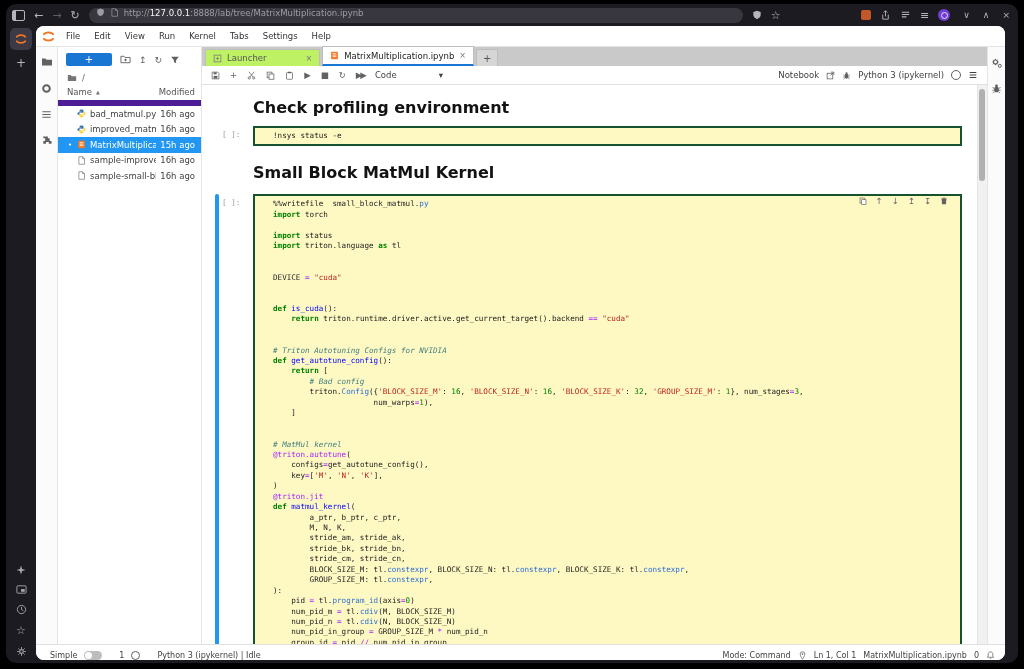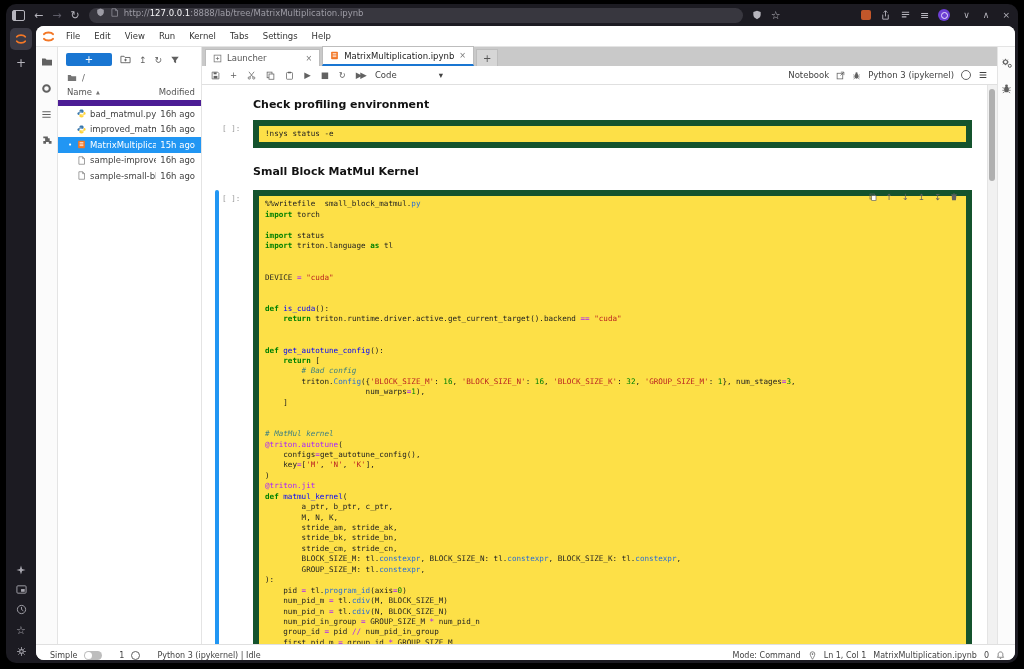--- a/index.html
+++ b/index.html
@@ -22,21 +22,21 @@
   .avatar::after{content:"";width:5px;height:5px;border-radius:50%;border:1.4px solid #e7defc;}
   .winctl{font-size:9px;color:#b6b5bd;margin-left:4px;}
   svg.ic{display:block;}
   
   .mainrow{flex:1;display:flex;min-height:0;}
   .tabstrip{width:30px;display:flex;flex-direction:column;align-items:center;padding:2px 0 6px 0;gap:6px;color:#b6b5bd;flex:0 0 auto;}
   .vt-active{width:22px;height:22px;border-radius:5px;background:#3b3a45;display:flex;align-items:center;justify-content:center;}
   .vt-plus{font-size:12px;color:#b6b5bd;}
   .strip-bottom{margin-top:auto;display:flex;flex-direction:column;align-items:center;gap:9px;color:#a7a6ae;font-size:11px;}
   
-  .jlab{flex:1;background:#fff;display:flex;flex-direction:column;border-radius:8px;margin:0 3px 3px 0;overflow:hidden;min-width:0;}
+  .jlab{flex:1;background:#fff;display:flex;flex-direction:column;border-radius:8px;margin:0 13px 3px 0;overflow:hidden;min-width:0;}
   .menubar{height:20px;display:flex;align-items:center;background:#fff;border-bottom:1px solid #e4e4e4;
            font-size:8.5px;color:#333;padding-left:5px;flex:0 0 auto;}
   .menu-item{padding:0 7px;cursor:default;}
   .jl-main{flex:1;display:flex;min-height:0;}
   .activitybar{width:21px;background:#fbfbfb;border-right:1px solid #e4e4e4;display:flex;flex-direction:column;
                align-items:center;padding-top:9px;gap:15px;color:#616161;flex:0 0 auto;}
   
   .filebrowser{width:143px;border-right:1px solid #e4e4e4;display:flex;flex-direction:column;font-size:8.5px;color:#424242;background:#fff;flex:0 0 auto;}
   .fb-toolbar{height:19px;display:flex;align-items:center;padding:3px 6px 1px 8px;gap:8px;color:#616161;}
   .newlauncher{width:46px;height:13px;background:#1976d2;border-radius:2px;color:#fff;display:flex;align-items:center;
@@ -47,44 +47,44 @@
   .sort-arrow{font-size:5px;color:#757575;}
   .fb-rows{flex:1;}
   .fb-row{height:15.5px;display:flex;align-items:center;gap:4px;padding:0 6px 0 9px;white-space:nowrap;}
   .fb-row.selected{background:#2196f3;color:#fff;}
   .fb-dot{width:6px;font-size:7px;text-align:center;}
   .fb-name{flex:1;overflow:hidden;}
   .fb-mod{text-align:right;}
   
   .dock{flex:1;display:flex;flex-direction:column;min-width:0;background:#fff;}
   .tabbar{height:19px;background:#c9c9c9;display:flex;align-items:flex-end;padding-left:3px;gap:2px;flex:0 0 auto;}
-  .tab{height:16px;display:flex;align-items:center;gap:5px;padding:0 7px;font-size:8.5px;background:#ffffff;
+  .tab{height:16px;display:flex;align-items:center;gap:5px;padding:0 7px;font-size:8.5px;background:#bef264;
        color:#555;border:1px solid #bdbdbd;border-bottom:none;}
   .tab.active{background:#fff;color:#222;border-bottom:2px solid #1976d2;height:17px;}
   .tab .close{color:#757575;font-size:8px;}
   .tab-plus{height:16px;display:flex;align-items:center;padding:0 6px;font-size:10px;color:#555;background:#d6d6d6;border:1px solid #bdbdbd;border-bottom:none;}
   .nbtoolbar{height:18px;border-bottom:1px solid #e0e0e0;display:flex;align-items:center;gap:10px;padding:0 9px;
              font-size:8.5px;color:#555;background:#fff;flex:0 0 auto;}
   .nbtoolbar .right{margin-left:auto;display:flex;align-items:center;gap:7px;color:#424242;}
   .tool-ic{font-size:8.5px;color:#616161;line-height:1;}
   .celltype{display:flex;align-items:center;gap:42px;color:#424242;}
   .kstatus{width:8px;height:8px;border:1px solid #616161;border-radius:50%;}
   
   .nbcontent{flex:1;position:relative;overflow:hidden;background:#fff;font-size:0;}
   .vscroll{position:absolute;right:0;top:0;bottom:0;width:9px;background:#f1f1f1;border-left:1px solid #e4e4e4;}
   .vthumb{position:absolute;left:1px;top:4px;width:6px;height:92px;background:#b0b0b0;border-radius:3px;}
   .cells{position:absolute;left:0;top:0;right:9px;bottom:0;padding-top:5px;}
   .cell{display:flex;position:relative;}
   .collapser{width:4px;border-radius:2px;margin-left:13px;flex:0 0 auto;}
   .cell.active .collapser{background:#2196f3;}
   .prompt{width:31px;flex:0 0 auto;font-family:"DejaVu Sans Mono","Liberation Mono",monospace;
           font-size:7.6px;color:#9a9a9a;padding-top:4px;padding-left:3px;}
-  .editor{flex:1;margin-right:16px;background:#fde047;border:6px solid #14532d;padding:3px 6px;min-width:0;}
+  .editor{flex:1;margin-right:16px;background:#fef9c3;border:2px solid #14532d;padding:3px 18px;min-width:0;}
   .md-body{flex:1;margin-right:16px;}
-  .md-h2{font-size:11px;font-weight:bold;color:#121212;margin:3px 0 3px 0;}
+  .md-h2{font-size:16px;font-weight:bold;color:#121212;margin:3px 0 3px 0;}
   .cell.mdcell{margin-top:5px;}
   .cell.codecell1{margin-top:6px;}
   .cell.mdcell2{margin-top:14px;}
   .cell.codecell2{margin-top:9px;}
   .cl{height:10.45px;line-height:10.45px;white-space:pre;font-family:"DejaVu Sans Mono","Liberation Mono",monospace;font-size:7.6px;}
   .tk-k{color:#008000;font-weight:bold}.tk-s{color:#BA2121}.tk-c{color:#408080;font-style:italic}
   .tk-n{color:#008000}.tk-d{color:#AA22FF}.tk-f{color:#0000FF}.tk-p{color:#2b6fd4}.tk-o{color:#AA22FF}.tk-t{color:#212121}
   .celltb{position:absolute;top:2px;right:30px;display:flex;align-items:center;gap:9px;color:#616161;font-size:8.5px;}
   
   .rightstrip{width:17px;border-left:1px solid #e4e4e4;background:#fbfbfb;display:flex;flex-direction:column;
@@ -486,20 +486,21 @@
                     <div class="cl"><span class="tk-k">import</span><span class="tk-t"> triton.language </span><span class="tk-k">as</span><span class="tk-t"> tl</span></div>
                     <div class="cl">&nbsp;</div>
                     <div class="cl">&nbsp;</div>
                     <div class="cl"><span class="tk-t">DEVICE </span><span class="tk-o">=</span><span class="tk-t"> </span><span class="tk-s">"cuda"</span></div>
                     <div class="cl">&nbsp;</div>
                     <div class="cl">&nbsp;</div>
                     <div class="cl"><span class="tk-k">def</span><span class="tk-t"> </span><span class="tk-f">is_cuda</span><span class="tk-t">():</span></div>
                     <div class="cl"><span class="tk-t">    </span><span class="tk-k">return</span><span class="tk-t"> triton.runtime.driver.active.get_current_target().backend </span><span class="tk-o">==</span><span class="tk-t"> </span><span class="tk-s">"cuda"</span></div>
                     <div class="cl">&nbsp;</div>
                     <div class="cl">&nbsp;</div>
+                    <div class="cl"><span class="tk-c"># Triton Autotuning Configs for NVIDIA</span></div>
                     <div class="cl"><span class="tk-k">def</span><span class="tk-t"> </span><span class="tk-f">get_autotune_config</span><span class="tk-t">():</span></div>
                     <div class="cl"><span class="tk-t">    </span><span class="tk-k">return</span><span class="tk-t"> [</span></div>
                     <div class="cl"><span class="tk-t">        </span><span class="tk-c"># Bad config</span></div>
                     <div class="cl"><span class="tk-t">        triton.</span><span class="tk-p">Config</span><span class="tk-t">({</span><span class="tk-s">'BLOCK_SIZE_M'</span><span class="tk-t">: </span><span class="tk-n">16</span><span class="tk-t">, </span><span class="tk-s">'BLOCK_SIZE_N'</span><span class="tk-t">: </span><span class="tk-n">16</span><span class="tk-t">, </span><span class="tk-s">'BLOCK_SIZE_K'</span><span class="tk-t">: </span><span class="tk-n">32</span><span class="tk-t">, </span><span class="tk-s">'GROUP_SIZE_M'</span><span class="tk-t">: </span><span class="tk-n">1</span><span class="tk-t">}, num_stages</span><span class="tk-o">=</span><span class="tk-n">3</span><span class="tk-t">,</span></div>
                     <div class="cl"><span class="tk-t">                      num_warps</span><span class="tk-o">=</span><span class="tk-n">1</span><span class="tk-t">),</span></div>
                     <div class="cl"><span class="tk-t">    ]</span></div>
                     <div class="cl">&nbsp;</div>
                     <div class="cl">&nbsp;</div>
                     <div class="cl"><span class="tk-c"># MatMul kernel</span></div>
                     <div class="cl"><span class="tk-d">@triton.autotune</span><span class="tk-t">(</span></div>

